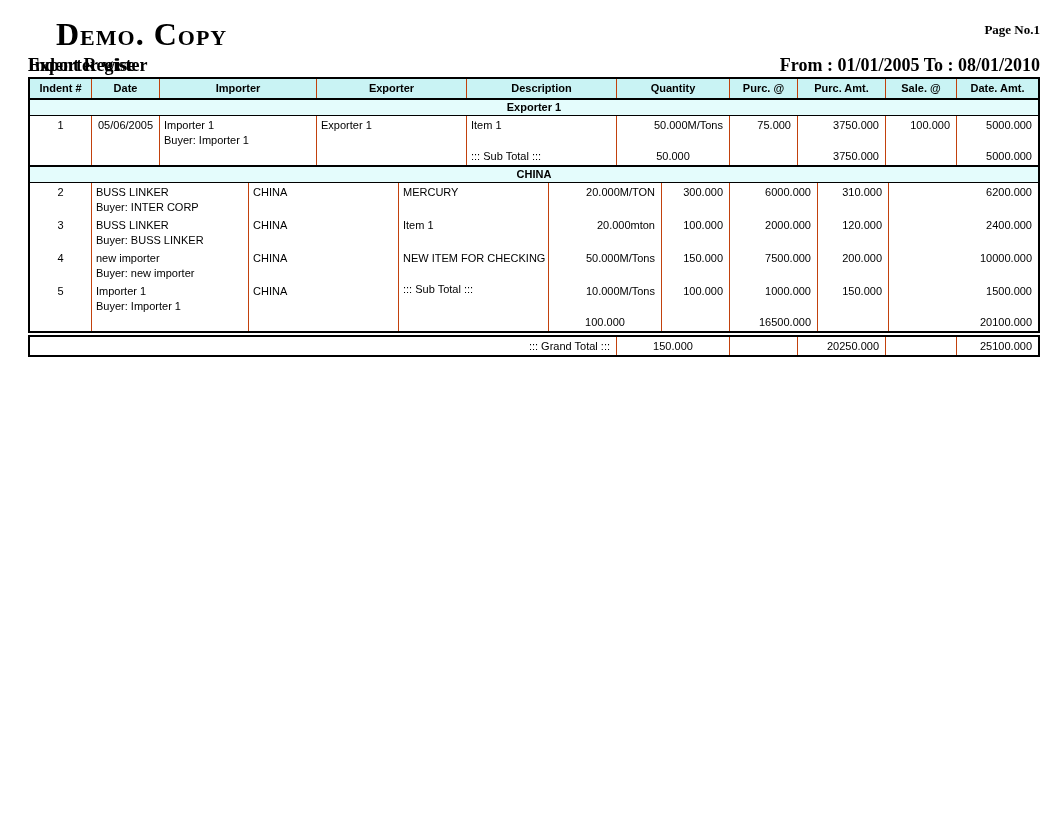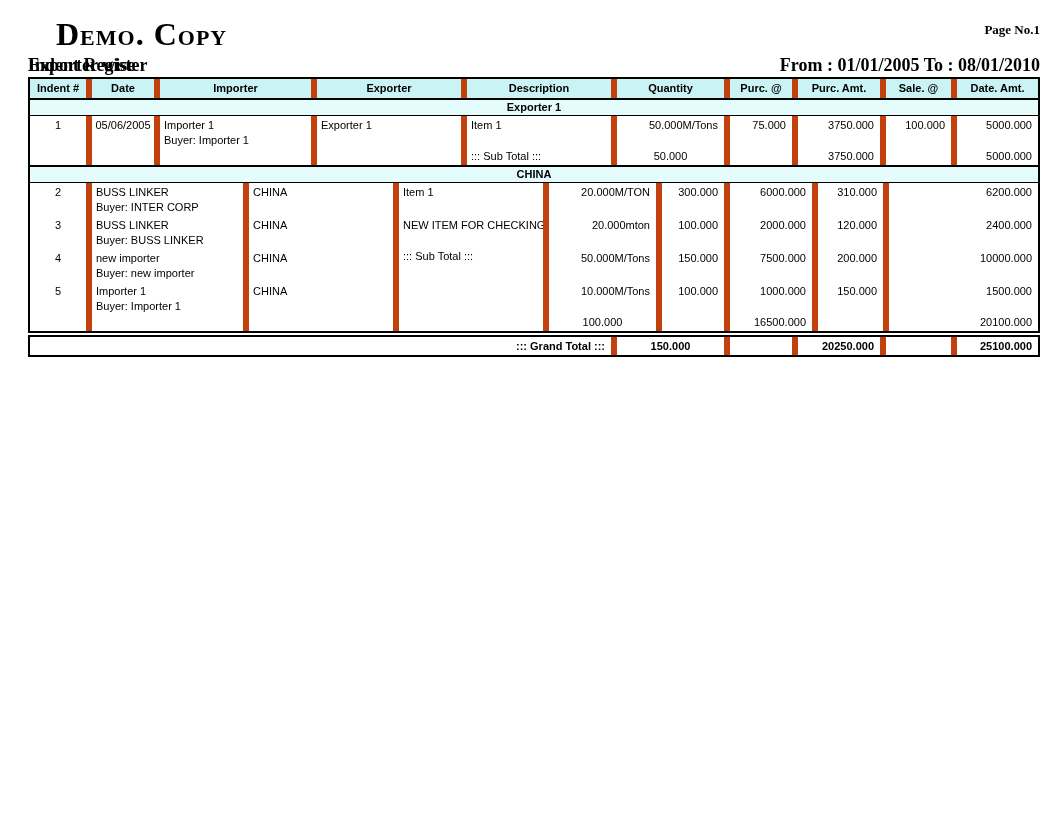--- a/index.html
+++ b/index.html
@@ -30,39 +30,39 @@
   .tbl {
     position:absolute; left:28px; top:77px; width:1012px;
     box-sizing:border-box; border:2px solid #000; background:#fff;
   }
   .t-row { display:flex; }
   .t-head { background:var(--head-bg); height:19px; }
   .h-cell {
     box-sizing:border-box; font-weight:bold; text-align:center;
     line-height:18px; font-size:11px; overflow:hidden; white-space:nowrap;
   }
-  .bdr { border-right:6px solid #c2410c; }
+  .bdr { border-right:1px solid #c2410c; }
   .band {
     box-sizing:border-box; background:var(--band-bg);
     border-top:2px solid #000; border-bottom:1px solid #000;
     height:18px; line-height:15px; text-align:center; font-weight:bold;
   }
   .g-body { display:flex; }
   .g-col { box-sizing:border-box; overflow:hidden; }
   .row-blk { height:33px; padding-top:2px; box-sizing:border-box; }
   .l1, .l2 { height:15px; line-height:15px; white-space:nowrap; overflow:hidden; padding:0 4px; }
   .st { height:16px; line-height:15px; font-weight:normal; white-space:nowrap; padding:0 4px; box-sizing:border-box; }
   .a-left   { text-align:left; }
   .a-center { text-align:center; padding:0 2px; }
   .a-right  { text-align:right; padding-right:6px; }
   
   .grand {
     position:absolute; left:28px; width:1012px; height:22px;
     box-sizing:border-box; border:2px solid #000; background:#fff;
-    display:flex; font-weight:bold;
+    display:flex; font-weight:normal;
   }
   .grand .g-cell {
     box-sizing:border-box; line-height:17px; white-space:nowrap; overflow:hidden;
     padding-top:1px;
   }
 </style>
 </head>
 <body>
 
 <div class="page">
@@ -198,20 +198,23 @@
           <div class="row-blk">
             <div class="l1 a-left">CHINA</div>
           </div>
           <div class="row-blk">
             <div class="l1 a-left">CHINA</div>
           </div>
           <div class="st"></div>
         </div>
         <div class="g-col bdr" style="width: 150px;">
           <div class="row-blk">
+            <div class="l1 a-left">MERCURY</div>
+          </div>
+          <div class="row-blk">
             <div class="l1 a-left">Item 1</div>
           </div>
           <div class="row-blk">
             <div class="l1 a-left">NEW ITEM FOR CHECKING</div>
           </div>
           <div class="st a-left">::: Sub Total :::</div>
         </div>
         <div class="g-col bdr" style="width: 113px;">
           <div class="row-blk">
             <div class="l1 a-right">20.000M/TON</div>

